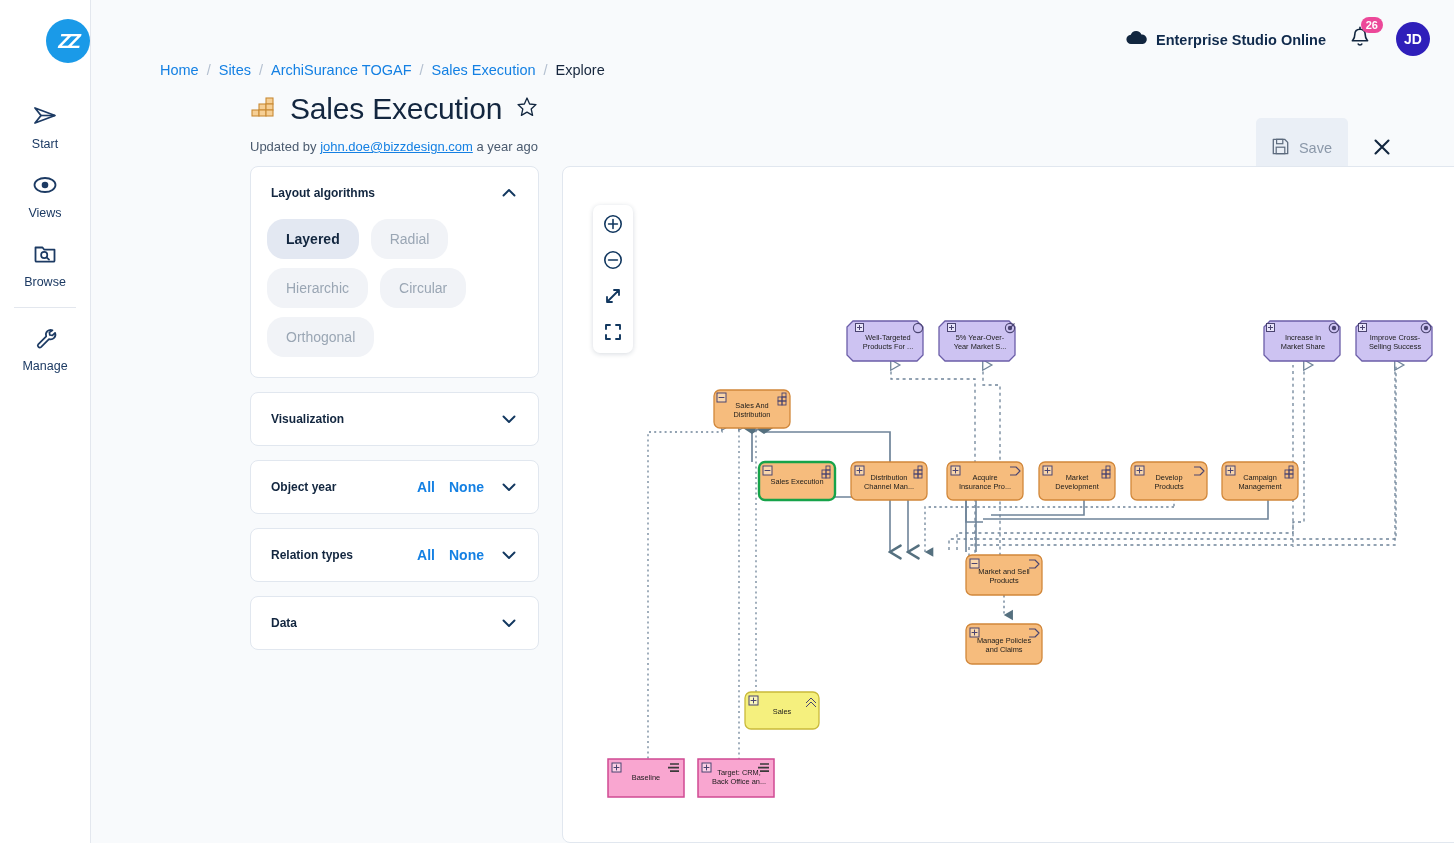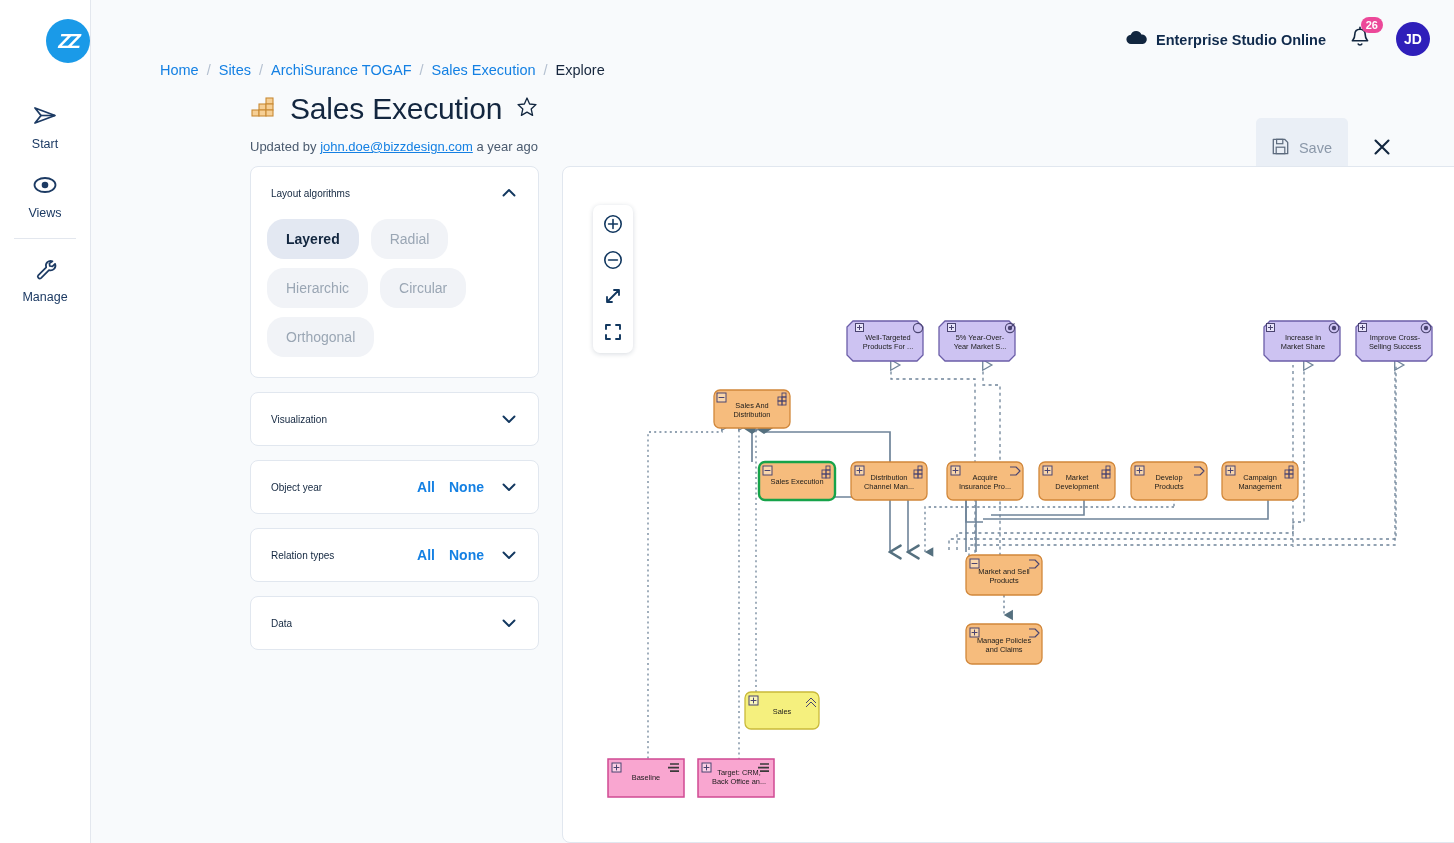--- a/index.html
+++ b/index.html
@@ -83,21 +83,21 @@
   
   .panel-col { position: absolute; left: 159px; top: 166px; width: 289px; }
   .card {
     background: #fff; border: 1px solid #e1e7ef; border-radius: 8px;
     margin-bottom: 14px;
   }
   .card-head {
     display: flex; align-items: center; padding: 17px 20px;
     cursor: pointer;
   }
-  .card-title { font-size: 10px; font-weight: 400; color: #12263f; flex: 1; }
+  .card-title { font-size: 12px; font-weight: 700; color: #12263f; flex: 1; }
   .allnone { display: flex; gap: 14px; margin-right: 16px; }
   .allnone span { color: #1480e3; font-size: 14px; font-weight: 600; cursor: pointer; }
   .chev { color: #11375f; display:flex; }
 
   .algos { padding: 0 16px 20px; display: flex; flex-wrap: wrap; gap: 9px 12px; }
   .pill {
     padding: 12px 19px; border-radius: 17px; font-size: 14px;
     background: #f1f3f7; color: #9aa6b4; cursor: pointer;
   }
   .pill.active { background: #e3e8f2; color: #12263f; font-weight: 700; }
@@ -144,20 +144,30 @@
       <div class="rail-item">
         <span>
           <svg width="26" height="24" viewBox="0 0 26 24">
               <ellipse cx="13" cy="12" rx="10.5" ry="7" fill="none" stroke="#1c3a63" stroke-width="1.8"></ellipse>
               <circle cx="13" cy="12" r="3.3" fill="#1c3a63"></circle>
             </svg>
         </span>
         <span class="ri-label">Views</span>
       </div>
 
+      <div class="rail-item">
+        <span>
+          <svg width="26" height="24" viewBox="0 0 26 24">
+              <path d="M3.5 5.5 h7 l1.8 2.2 h10.2 v11 a1 1 0 0 1 -1 1 h-17 a1 1 0 0 1 -1 -1 z" fill="none" stroke="#1c3a63" stroke-width="1.8" stroke-linejoin="round"></path>
+              <circle cx="12.2" cy="13" r="3.1" fill="none" stroke="#1c3a63" stroke-width="1.7"></circle>
+              <path d="M14.6 15.4 L17 17.6" stroke="#1c3a63" stroke-width="1.8" stroke-linecap="round"></path>
+            </svg>
+        </span>
+        <span class="ri-label">Browse</span>
+      </div>
 
       <div class="rail-sep"></div>
 
       <div class="rail-item">
         <span>
           <svg width="26" height="24" viewBox="0 0 26 24">
               <path d="M20.5 4.2 a4.8 4.8 0 0 0 -6.3 6.1 L6.2 18.3 a2 2 0 0 0 2.8 2.8 l8 -8 a4.8 4.8 0 0 0 6.1 -6.3 L20.4 9.4 L17.8 9 L17.4 6.4 Z" fill="none" stroke="#1c3a63" stroke-width="1.7" stroke-linejoin="round"></path>
             </svg>
         </span>
         <span class="ri-label">Manage</span>

